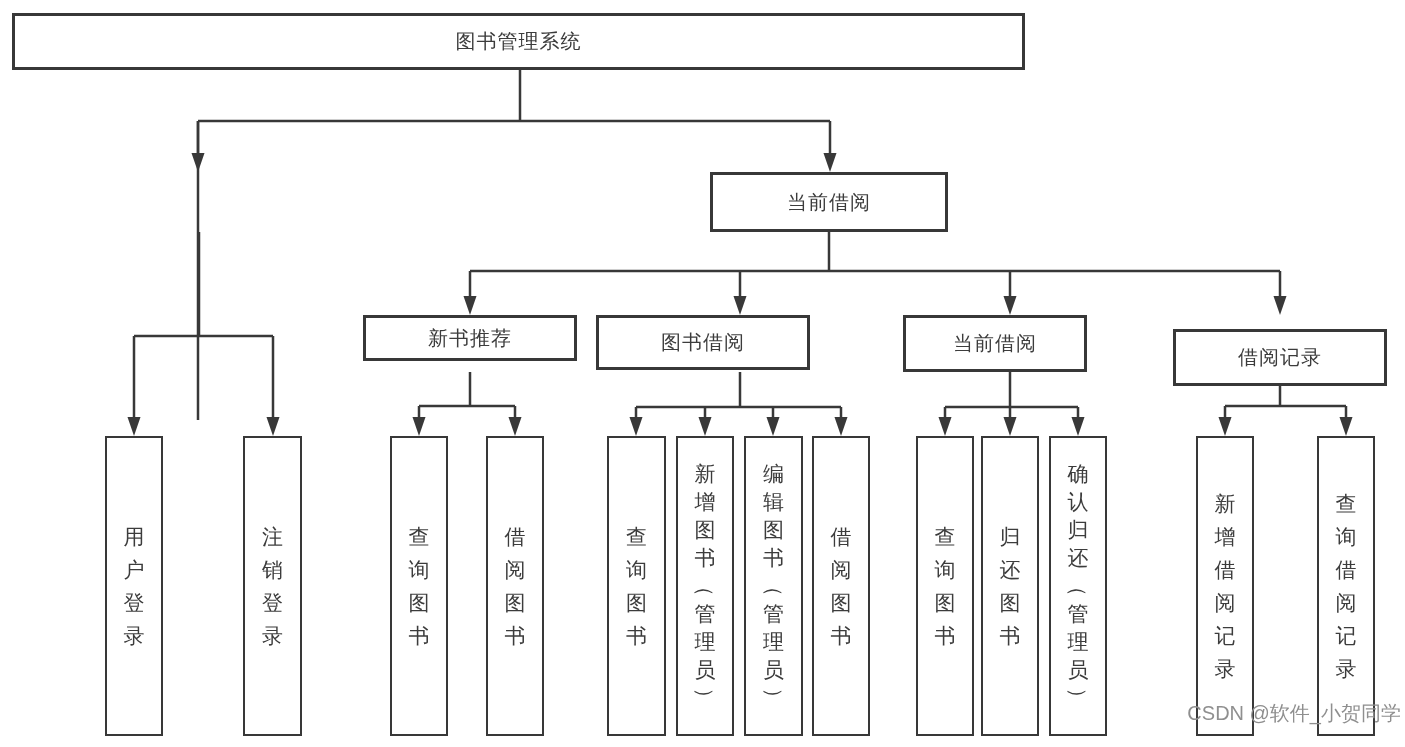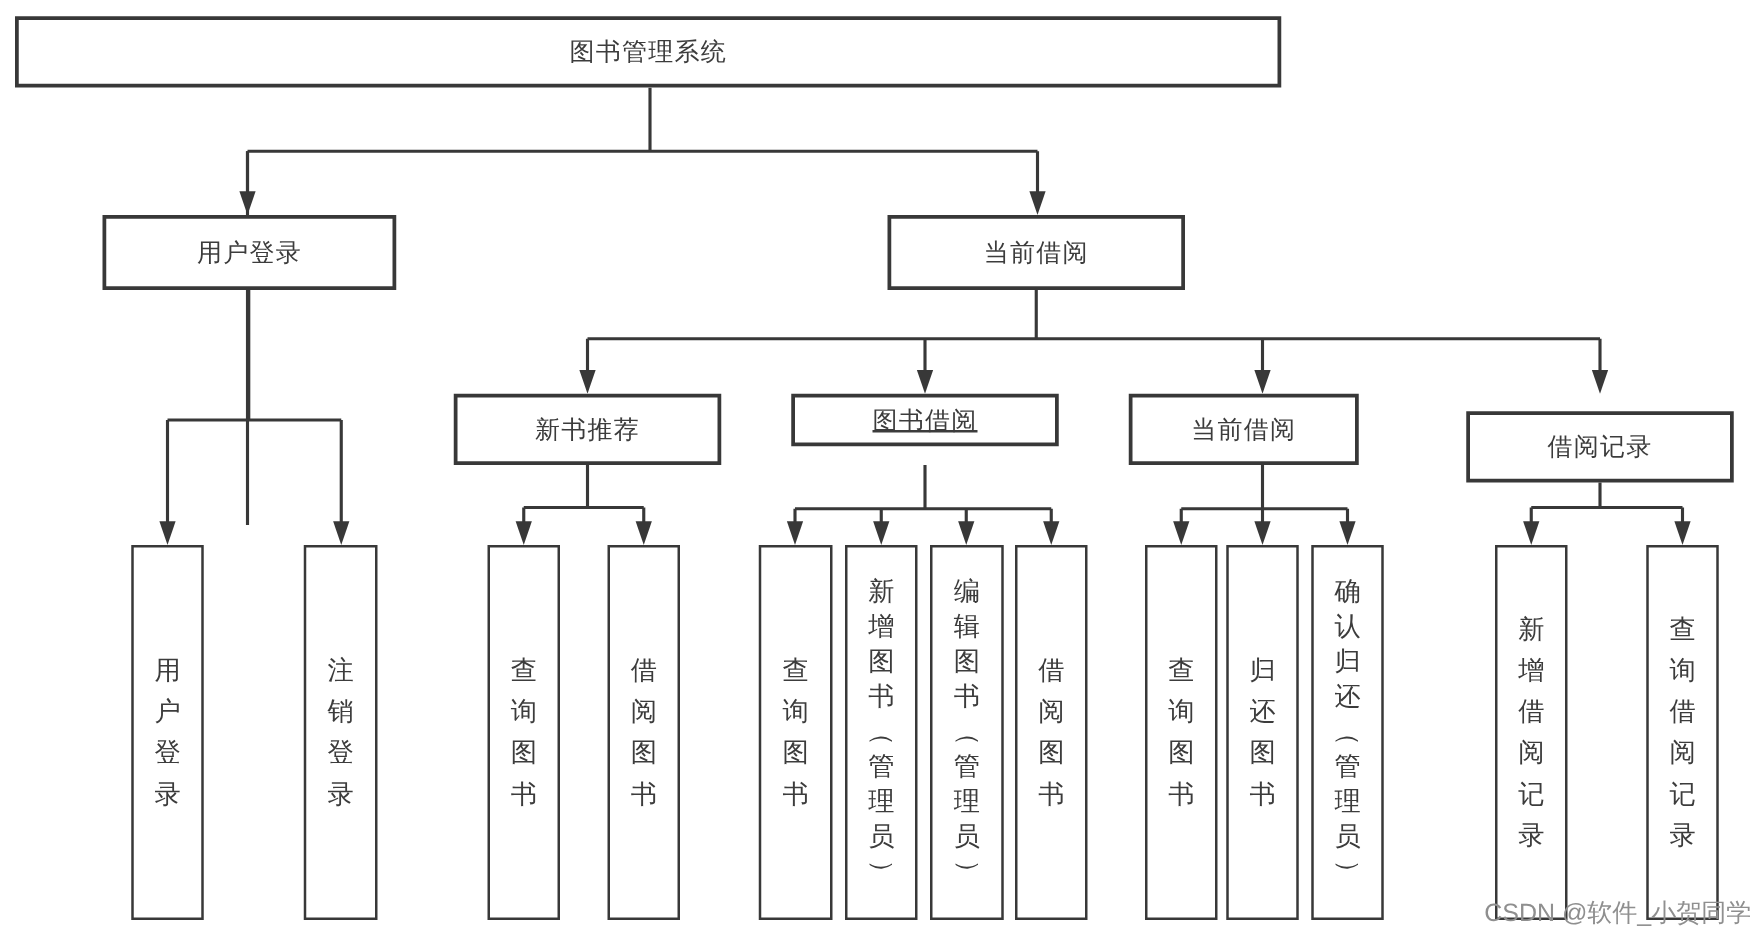--- a/index.html
+++ b/index.html
@@ -42,39 +42,39 @@
   .vbox span{
     display:block;
     width:24px;height:24px;line-height:24px;
     text-align:center;
     font-size:21px;
   }
   .vbox span.rot{transform:rotate(90deg);}
   #n-root{left:12px;top:13px;width:1013px;height:57px;}
   #n-user-login{left:82px;top:172px;width:235px;height:60px;}
   #n-book-mgmt{left:710px;top:172px;width:238px;height:60px;}
-  #n-l2-recommend{left:363px;top:315px;width:214px;height:57px;}
-  #n-l2-borrowing{left:633px;top:315px;width:214px;height:42px;text-decoration:underline;}
+  #n-l2-recommend{left:363px;top:315px;width:214px;height:46px;}
+  #n-l2-borrowing{left:596px;top:315px;width:214px;height:55px;}
   #n-l2-current{left:903px;top:315px;width:184px;height:57px;}
   #n-l2-records{left:1173px;top:329px;width:214px;height:57px;}
   #v-login{left:105px;width:58px;}
   #v-logout{left:243px;width:59px;}
   #v-rec-query{left:390px;width:58px;}
   #v-rec-borrow{left:486px;width:58px;}
   #v-bb-query{left:607px;width:59px;}
   #v-bb-add{left:676px;width:58px;}
   #v-bb-edit{left:744px;width:59px;}
   #v-bb-borrow{left:812px;width:58px;}
   #v-cb-query{left:916px;width:58px;}
   #v-cb-return{left:981px;width:58px;}
   #v-cb-confirm{left:1049px;width:58px;}
   #v-br-add{left:1196px;width:58px;}
   #v-br-query{left:1317px;width:58px;}
   .watermark{
-    position:absolute;right:4px;bottom:3px;
+    position:absolute;right:4px;bottom:20px;
     font-size:20px;
     color:var(--watermark);
     white-space:nowrap;
   }
 </style>
 </head>
 <body>
 
 <div class="canvas">
 
@@ -110,21 +110,20 @@
     <polygon points="1010,436 1003.5,417 1016.5,417" fill="currentColor"></polygon>
     <polygon points="1078,436 1071.5,417 1084.5,417" fill="currentColor"></polygon>
 
     <path d="M1280 372 V406 M1225 406 H1346 M1225 406 V420 M1346 406 V420" fill="none" stroke="currentColor" stroke-width="2.5"></path>
     <polygon points="1225,436 1218.5,417 1231.5,417" fill="currentColor"></polygon>
     <polygon points="1346,436 1339.5,417 1352.5,417" fill="currentColor"></polygon>
   </svg>
 
   <div class="hbox" id="n-root">图书管理系统</div>
 
-  <div class="hbox" id="n-user-login">用户登录</div>
   <div class="hbox" id="n-book-mgmt">当前借阅</div>
 
   <div class="hbox" id="n-l2-recommend">新书推荐</div>
   <div class="hbox" id="n-l2-borrowing">图书借阅</div>
   <div class="hbox" id="n-l2-current">当前借阅</div>
   <div class="hbox" id="n-l2-records">借阅记录</div>
 
   <div class="vbox vtext" id="v-login" style="gap: 9px;">
       <span>用</span>
       <span>户</span>

